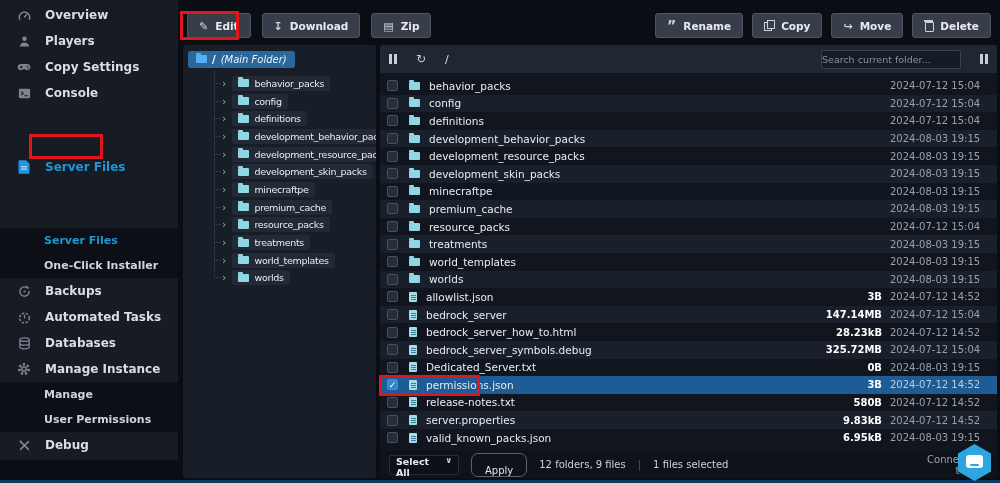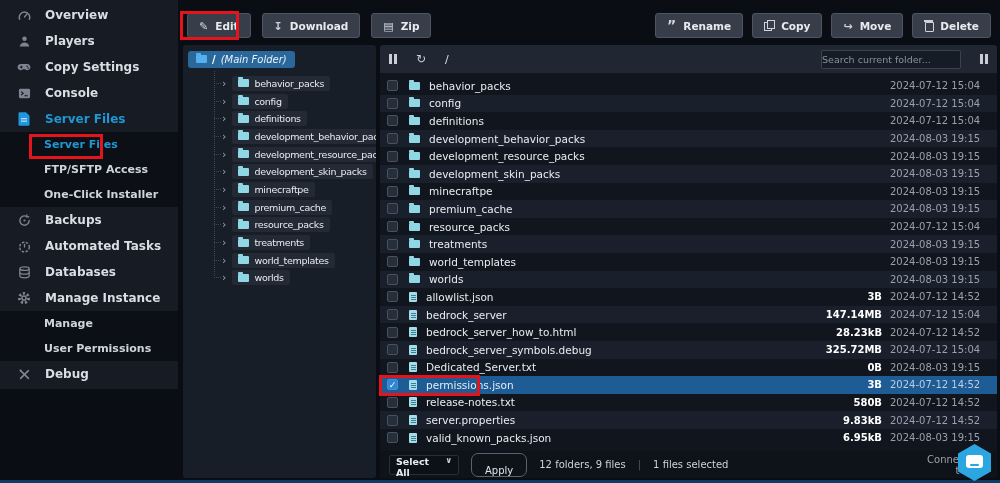--- a/index.html
+++ b/index.html
@@ -8,21 +8,21 @@
     position:relative; overflow:hidden;
     background:#0a0d13;
     font-family:"DejaVu Sans","Liberation Sans",sans-serif;
     color:#dde1e6;
   }
   
   .sidebar { position:absolute; left:0; top:0; width:178px; background:#161b24; padding:2px 0; z-index:2; }
   .side-item { display:flex; align-items:center; height:26px; padding-left:16px; gap:13px;
     font-size:12px; font-weight:bold; color:#d9dee4; cursor:pointer; }
   .side-item .ic { width:16px; display:flex; justify-content:center; align-items:center; }
-  .side-item.active { color:#1f97d4; }
+  .side-item.active { color:#1f97d4;margin-top:48px; }
   .side-item.sub { height:25px; background:#0c1016; padding-left:44px; font-size:11px; font-weight:bold; color:#cfd4db; }
   .side-item.sub.active { color:#1f97d4; }
 
   
   .tb-left  { position:absolute; left:187px; top:13px; display:flex; gap:11px; z-index:2; }
   .tb-right { position:absolute; right:9px;  top:13px; display:flex; gap:9px;  z-index:2; }
   .tbtn { display:inline-flex; align-items:center; gap:7px; height:25px; padding:0 11px;
     background:#373e4a; border:1px solid #4d5563; border-radius:3px;
     color:#e8eaed; font-size:10.5px; font-weight:bold; cursor:pointer; }
   .tg { font-size:11px; color:#cfd4db; line-height:1; }
@@ -154,23 +154,20 @@
           <rect x="3" y="6.2" width="6" height="1.1" fill="#cfe9fa"></rect>
           <rect x="3" y="8.6" width="6" height="1.1" fill="#cfe9fa"></rect>
         </svg>
       </span>
       <span>Server Files</span>
     </div>
     <div class="side-item sub active">
       <span>Server Files</span>
     </div>
     <div class="side-item sub">
-      <span>FTP/SFTP Access</span>
-    </div>
-    <div class="side-item sub">
       <span>One-Click Installer</span>
     </div>
     <div class="side-item">
       <span class="ic">
         <svg width="13" height="13" viewBox="0 0 14 14" fill="none" stroke="#7e8591" stroke-width="1.5" stroke-linecap="round">
           <path d="M12 7A5 5 0 1 1 9.5 2.7"></path>
           <path d="M9.5.8v2.2h2.2" stroke-width="1.3"></path>
           <circle cx="7" cy="7" r="1.2" fill="#7e8591" stroke="none"></circle>
         </svg>
       </span>

